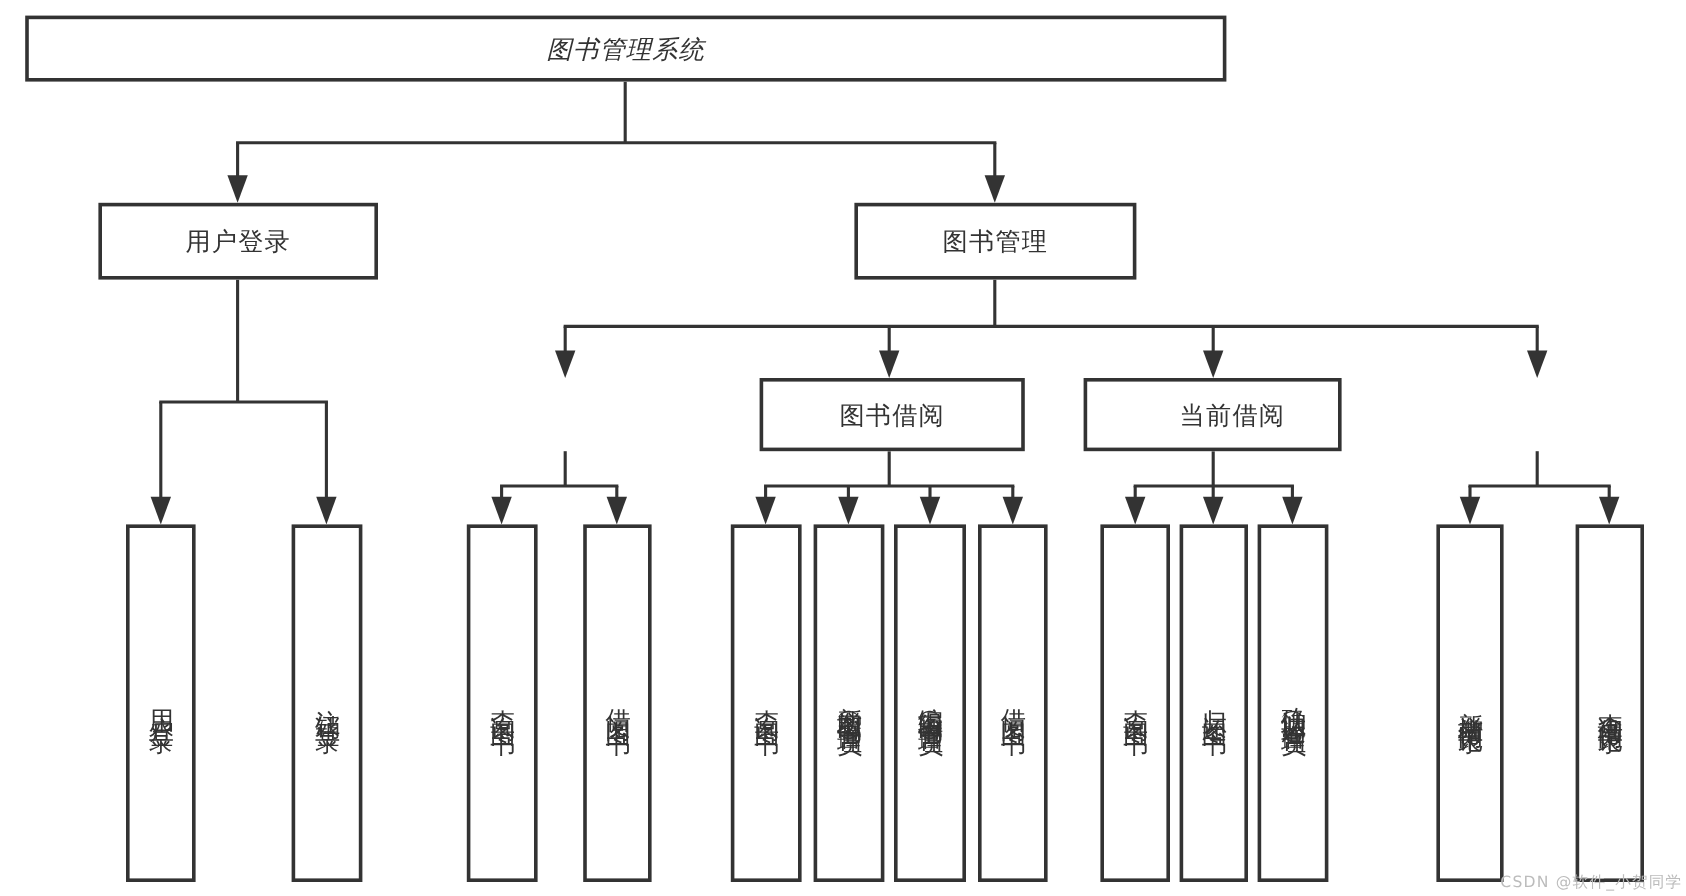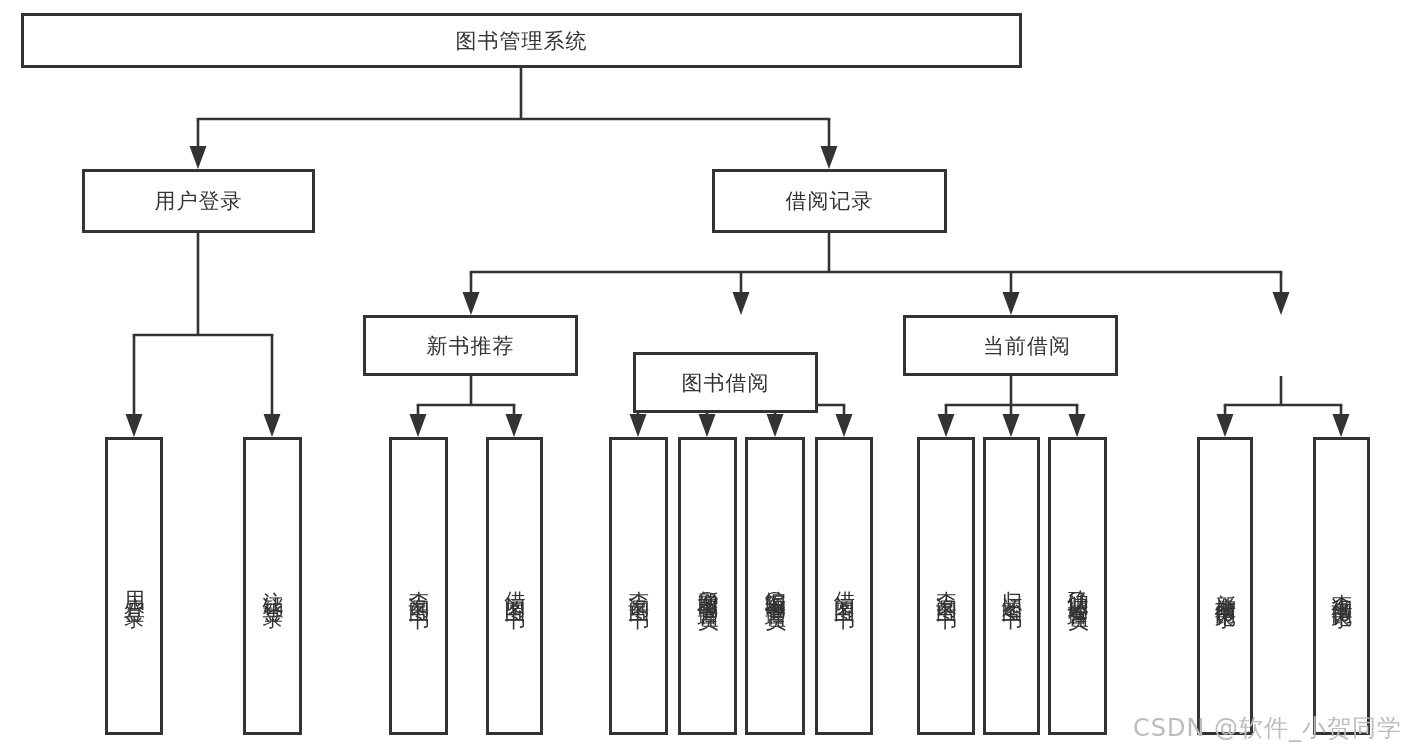--- a/index.html
+++ b/index.html
@@ -38,21 +38,21 @@
     letter-spacing: 6px;
     font-size: 21px;
     color: #333333;
     line-height: 1;
   }
   .vbox.tight .vtext { letter-spacing: 3px; }
   #watermark {
     position: absolute;
     right: 3px;
     bottom: 3px;
-    font-size: 24px;
+    font-size: 13px;
     color: #bcbcbc;
     letter-spacing: 1px;
     white-space: nowrap;
   }
 </style>
 </head>
 <body>
 
 <div id="canvas">
 
@@ -118,27 +118,26 @@
     <g>
       <line x1="1281" y1="376" x2="1281" y2="405"></line>
       <line x1="1223.7" y1="405" x2="1342.3" y2="405"></line>
       <line x1="1225" y1="405" x2="1225" y2="415"></line>
       <polygon points="1225,437 1216.5,414 1233.5,414"></polygon>
       <line x1="1341" y1="405" x2="1341" y2="415"></line>
       <polygon points="1341,437 1332.5,414 1349.5,414"></polygon>
     </g>
   </svg>
 
-  <div class="box" style="left:21px; top:13px; width:1001px; height:55px;">图书管理系统</div>
+  <div class="box" style="left:21px; top:13px; width:1001px; height:55px;font-style:italic;">图书管理系统</div>
 
   <div class="box" style="left:82px; top:169px; width:233px; height:64px;">用户登录</div>
-  <div class="box" style="left:712px; top:169px; width:235px; height:64px;">借阅记录</div>
+  <div class="box" style="left:712px; top:169px; width:235px; height:64px;">图书管理</div>
 
-  <div class="box" style="left:363px; top:315px; width:215px; height:61px;">新书推荐</div>
-  <div class="box" style="left:633px; top:315px; width:185px; height:61px;margin-top:37px;">图书借阅</div>
+  <div class="box" style="left:633px; top:315px; width:221px; height:61px;">图书借阅</div>
   <div class="box" style="left:903px; top:315px; width:215px; height:61px;padding-left:33px;">当前借阅</div>
 
   <div class="box vbox" style="left:105px; top:437px; width:58px; height:298px;">
     <span class="vtext">用户登录</span>
   </div>
   <div class="box vbox" style="left:243px; top:437px; width:59px; height:298px;">
     <span class="vtext">注销登录</span>
   </div>
 
   <div class="box vbox" style="left:389px; top:437px; width:59px; height:298px;">

